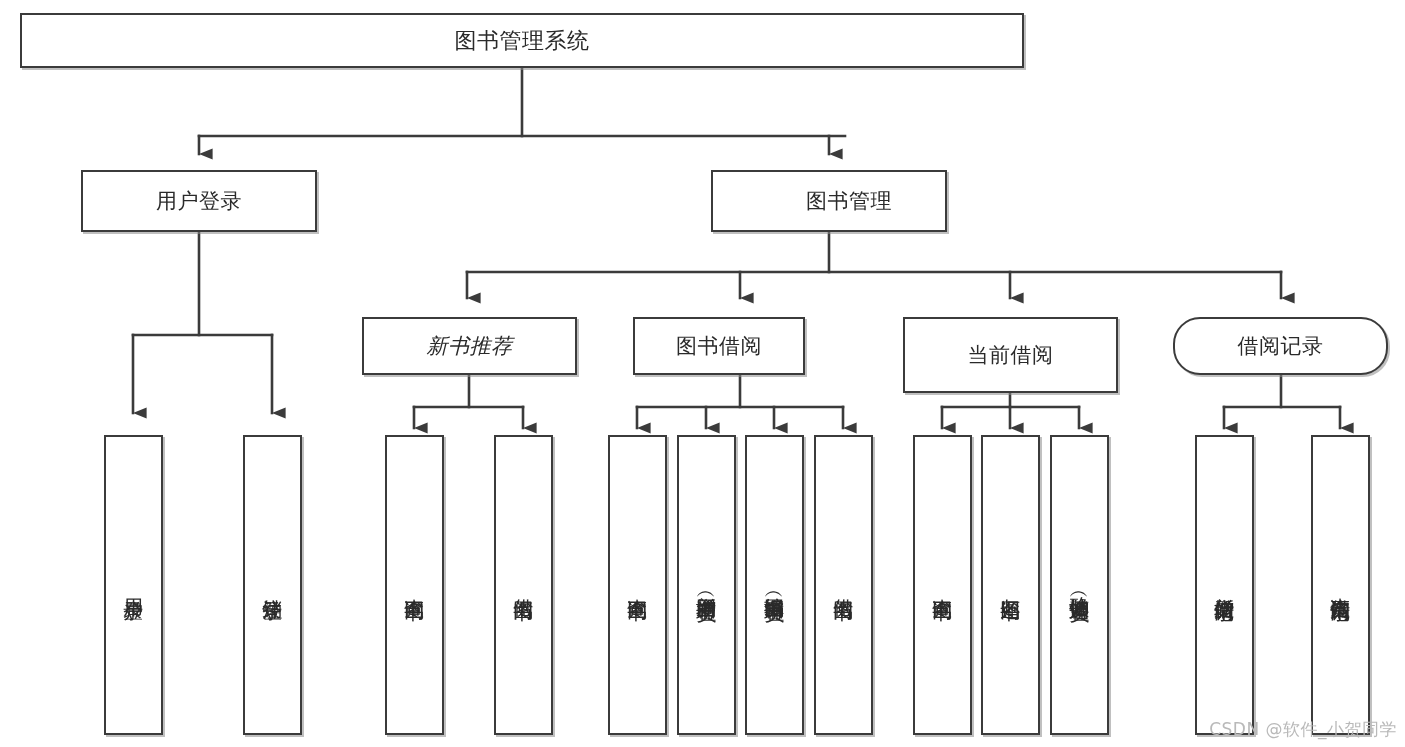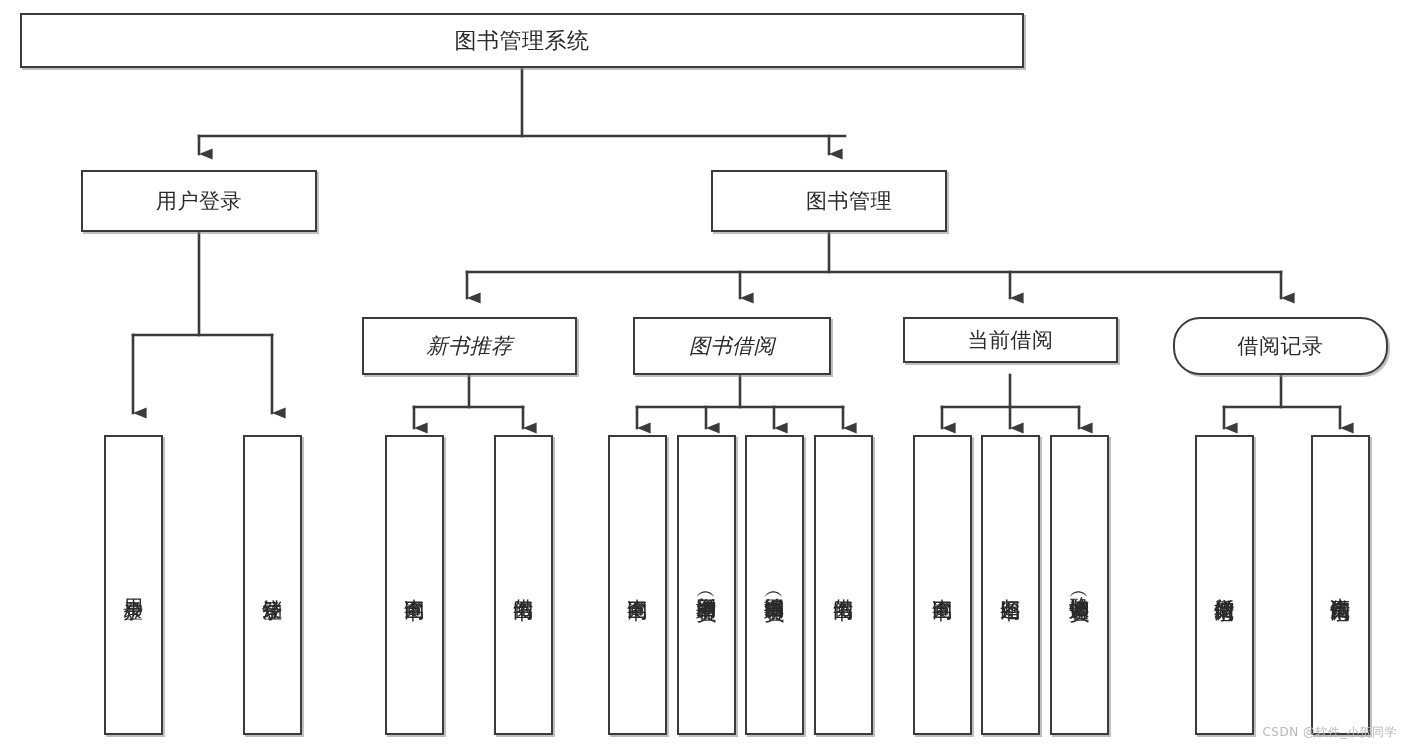--- a/index.html
+++ b/index.html
@@ -58,21 +58,21 @@
     text-orientation: upright;
     font-size: 20px;
     line-height: 1.22;
     letter-spacing: 1px;
     white-space: nowrap;
   }
   .watermark {
     position: absolute;
     right: 8px;
     bottom: 6px;
-    font-size: 12px;
+    font-size: 17px;
     color: #b9b9b9;
     letter-spacing: 0.5px;
     z-index: 3;
     white-space: nowrap;
   }
 </style>
 </head>
 <body>
 
 <div id="canvas">
@@ -145,24 +145,24 @@
   <div class="node h" style="left:81px; top:170px; width:236px; height:62px;">
     <span class="lbl">用户登录</span>
   </div>
   <div class="node h" style="left:711px; top:170px; width:236px; height:62px;padding-left:40px;">
     <span class="lbl">图书管理</span>
   </div>
 
   <div class="node h" style="left:362px; top:317px; width:215px; height:58px;font-style:italic;">
     <span class="lbl">新书推荐</span>
   </div>
-  <div class="node h" style="left:633px; top:317px; width:198px; height:58px;font-style:italic;">
+  <div class="node h" style="left:633px; top:317px; width:172px; height:58px;">
     <span class="lbl">图书借阅</span>
   </div>
-  <div class="node h" style="left:903px; top:317px; width:215px; height:46px;">
+  <div class="node h" style="left:903px; top:317px; width:215px; height:76px;">
     <span class="lbl">当前借阅</span>
   </div>
   <div class="node h" style="left:1173px; top:317px; width:215px; height:58px;border-radius:27px;">
     <span class="lbl">借阅记录</span>
   </div>
 
   <div class="node v" style="left:104px; top:435px; width:59px; height:300px;">
     <span class="lbl">用户登录</span>
   </div>
   <div class="node v" style="left:243px; top:435px; width:59px; height:300px;">

